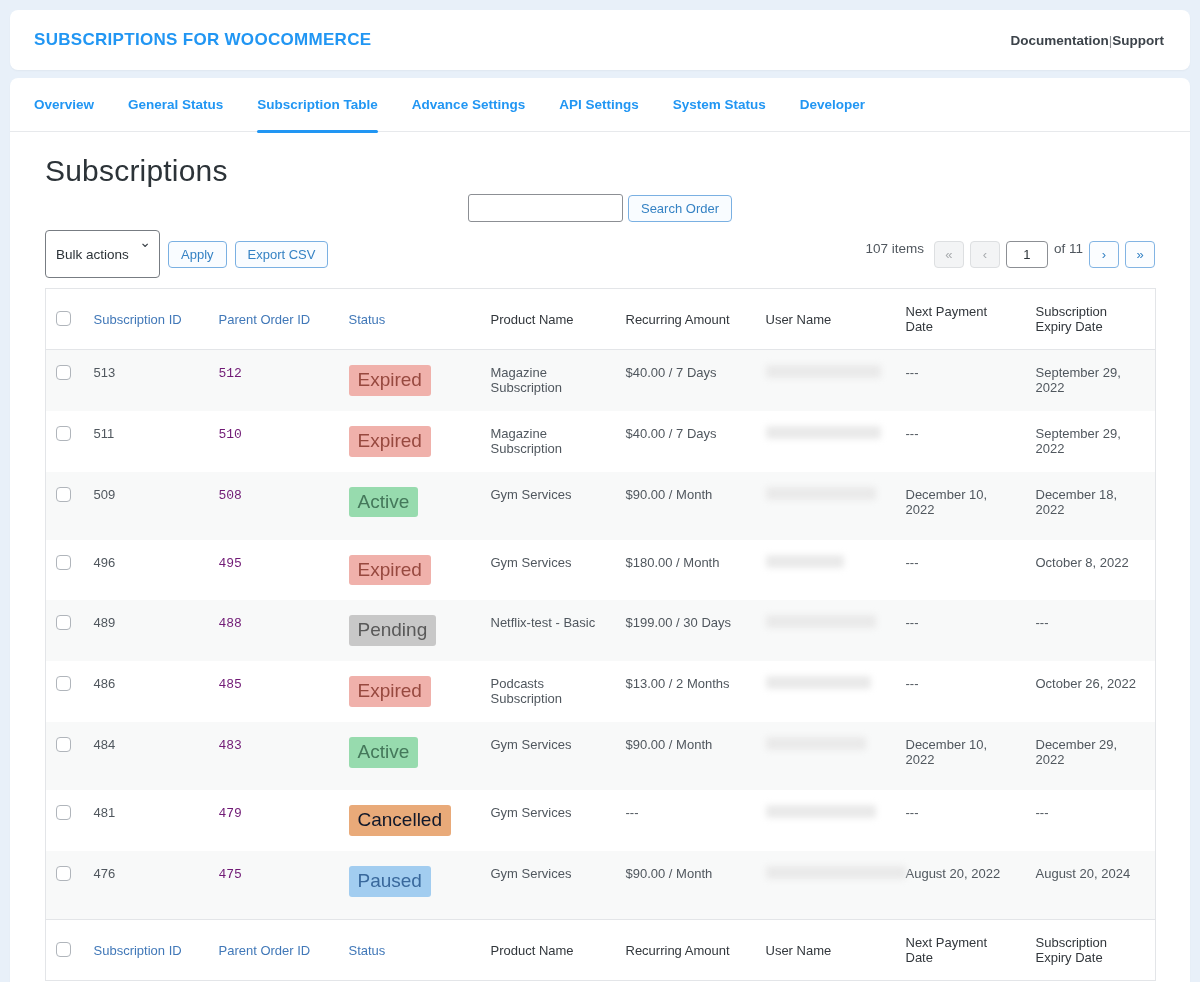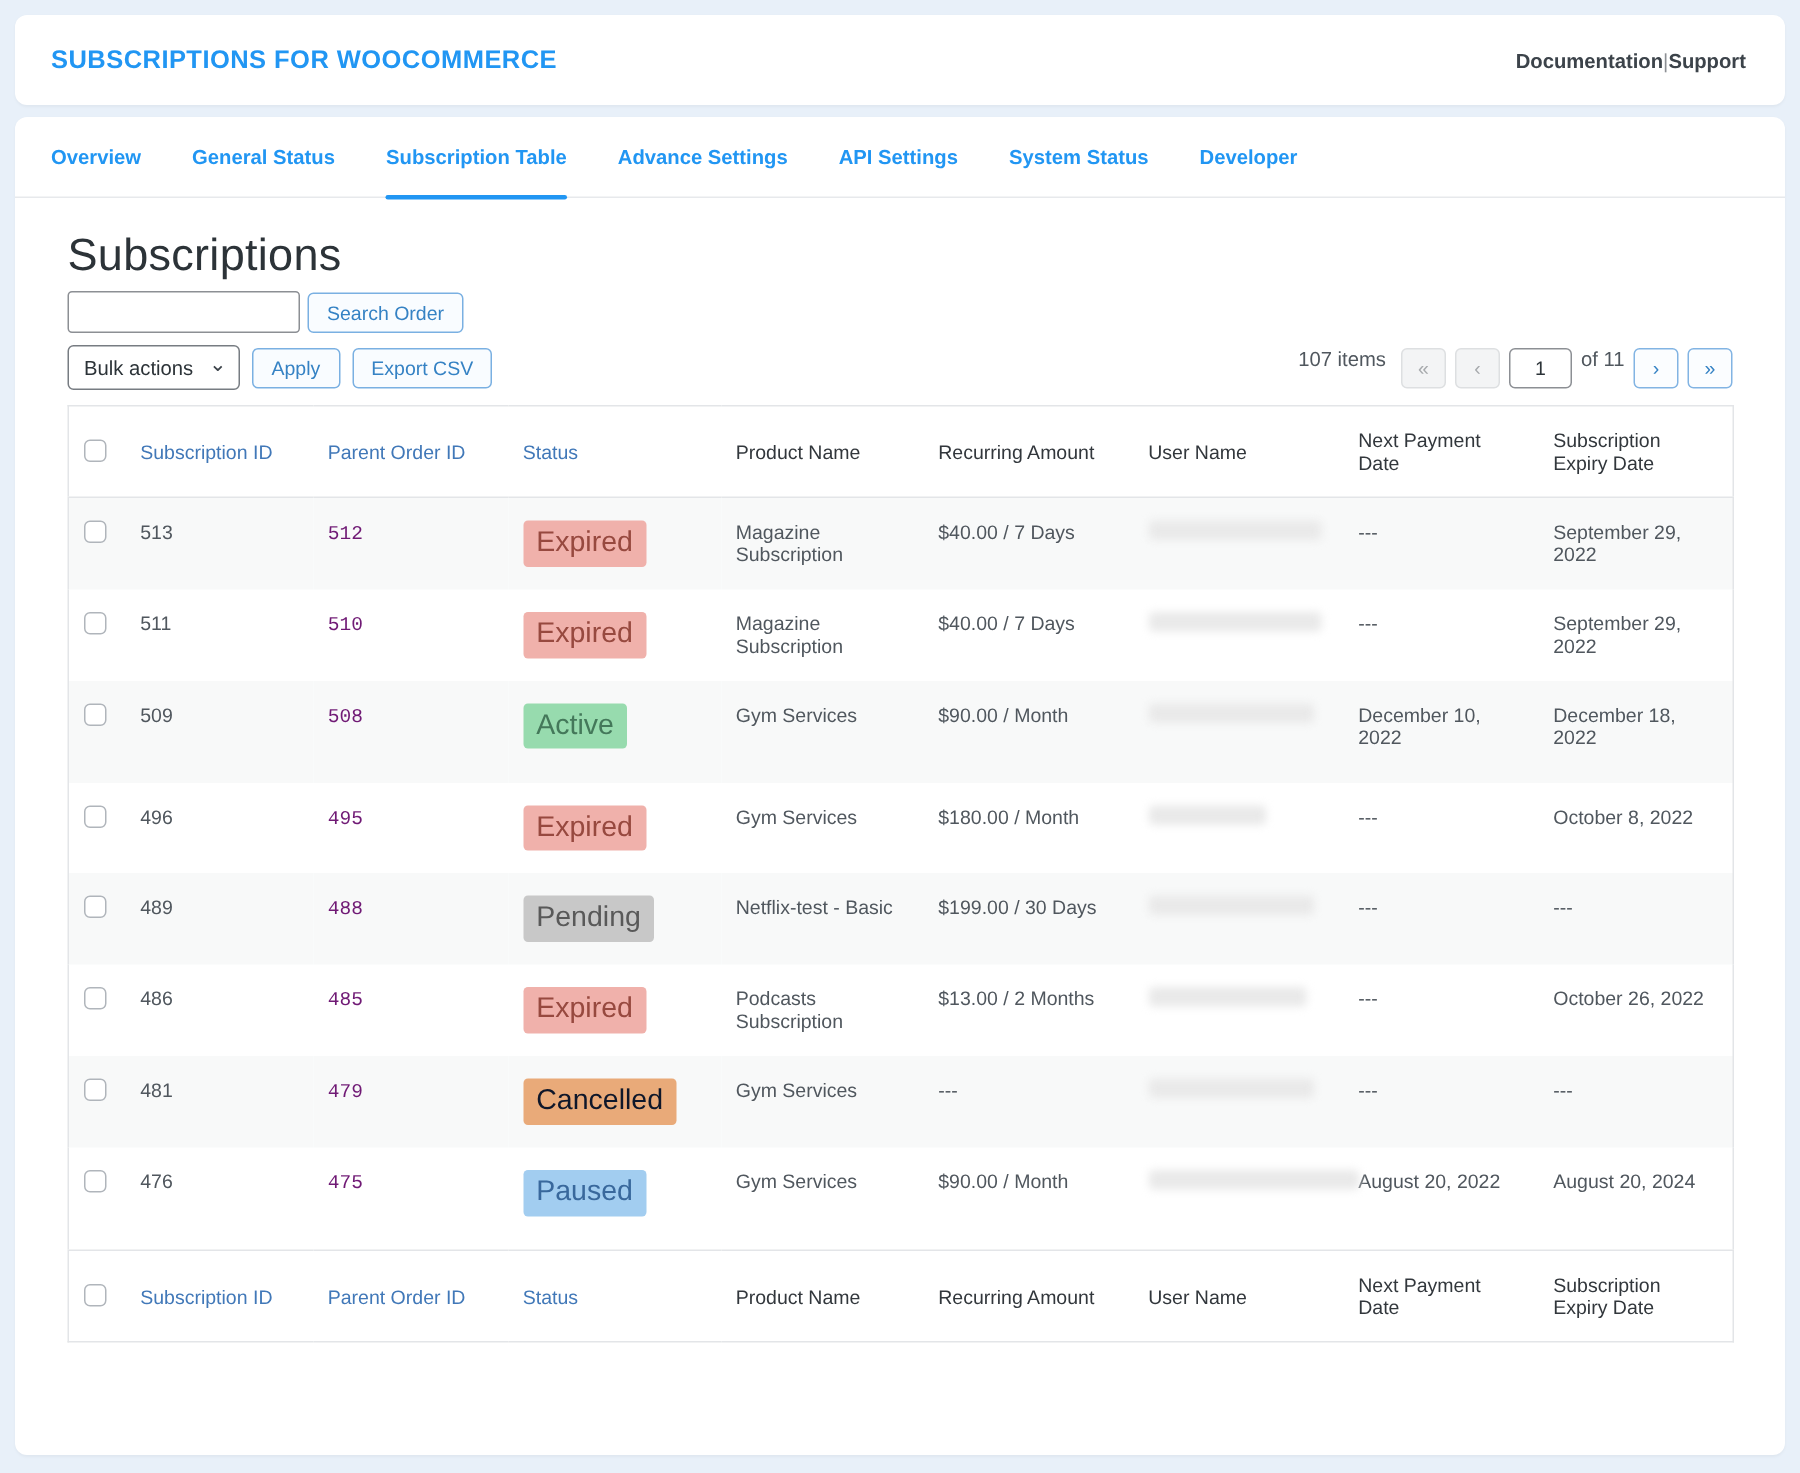--- a/index.html
+++ b/index.html
@@ -61,21 +61,21 @@
   }
   .content { padding: 0 35px; }
   .page-title {
     font-size: 30px;
     font-weight: 400;
     color: #2c3338;
     margin: 22px 0 6px 0;
     letter-spacing: .2px;
   }
   
-  .search-row { display: flex; justify-content: flex-start; align-items: center; gap: 5px; margin: 4px 0 8px 0; }
+  .search-row { display: flex; justify-content: center; align-items: center; gap: 5px; margin: 4px 0 8px 0; }
   .search-input {
     width: 155px; height: 28px;
     border: 1px solid #8c8f94;
     border-radius: 3px;
     padding: 0 8px;
     font-size: 13px;
     background: #fff;
   }
   .btn {
     display: inline-block;
@@ -87,21 +87,21 @@
     border-radius: 4px;
     cursor: pointer;
     font-family: inherit;
   }
   .controls-row { display: flex; justify-content: space-between; align-items: center; margin: 6px 0 10px 0; }
   .bulk-group { display: flex; align-items: center; gap: 8px; }
   .select-wrap { position: relative; display: inline-block; }
   .bulk-select {
     appearance: none;
     -webkit-appearance: none;
-    height: 30px;
+    height: 48px;
     padding: 0 30px 0 10px;
     font-size: 13.5px;
     color: #2c3338;
     background: #fff;
     border: 1px solid #777c82;
     border-radius: 4px;
     font-family: inherit;
     cursor: pointer;
   }
   .select-chevron {
@@ -327,20 +327,31 @@
             <td><input type="checkbox" class="cbx" style=""></td>
             <td>486</td>
             <td><a class="id-link">485</a></td>
             <td><span class="status-badge" style="background: rgb(240, 177, 171); color: rgb(151, 73, 63);">Expired</span></td>
             <td>Podcasts Subscription</td>
             <td>$13.00 / 2 Months</td>
             <td><span class="blur-box" style="width: 105px;"></span></td>
             <td>---</td>
             <td>October 26, 2022</td>
           </tr>
+          <tr style="height: 68px;">
+            <td><input type="checkbox" class="cbx" style=""></td>
+            <td>484</td>
+            <td><a class="id-link">483</a></td>
+            <td><span class="status-badge" style="background: rgb(151, 219, 174); color: rgb(68, 120, 90);">Active</span></td>
+            <td>Gym Services</td>
+            <td>$90.00 / Month</td>
+            <td><span class="blur-box" style="width: 100px;"></span></td>
+            <td>December 10, 2022</td>
+            <td>December 29, 2022</td>
+          </tr>
           <tr style="height: 51px;">
             <td><input type="checkbox" class="cbx" style=""></td>
             <td>481</td>
             <td><a class="id-link">479</a></td>
             <td><span class="status-badge" style="background: rgb(233, 170, 121); color: #0f172a;">Cancelled</span></td>
             <td>Gym Services</td>
             <td>---</td>
             <td><span class="blur-box" style="width: 110px;"></span></td>
             <td>---</td>
             <td>---</td>

